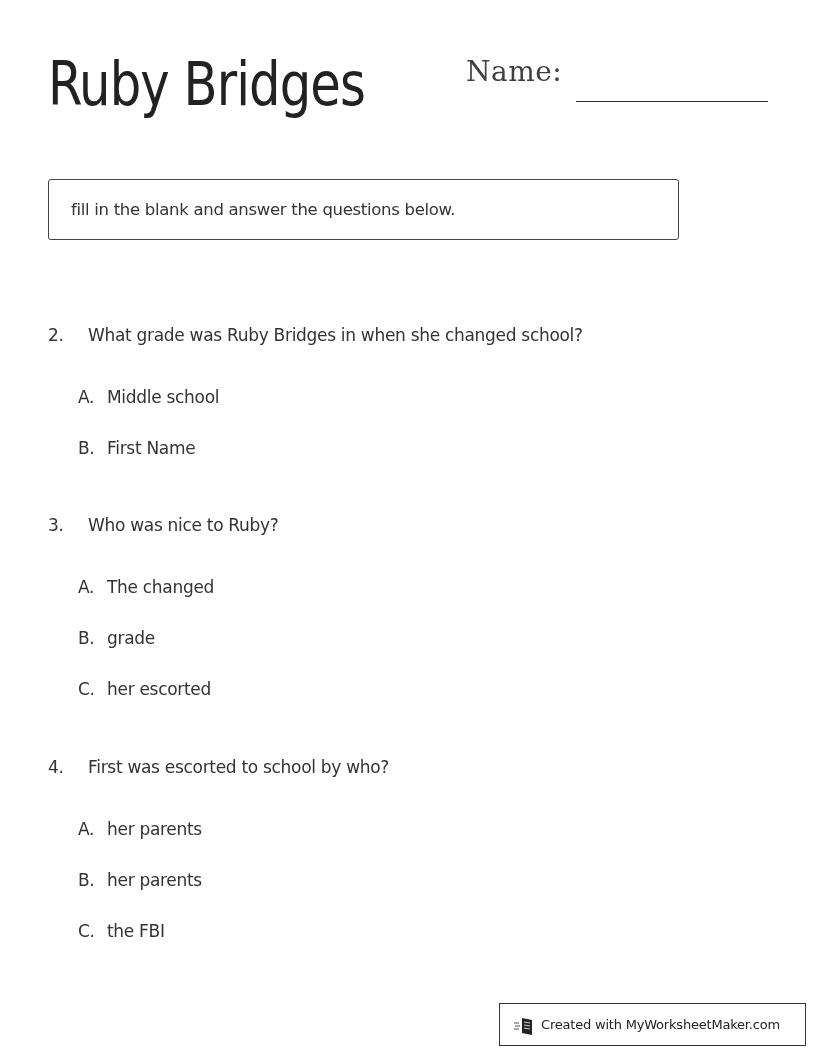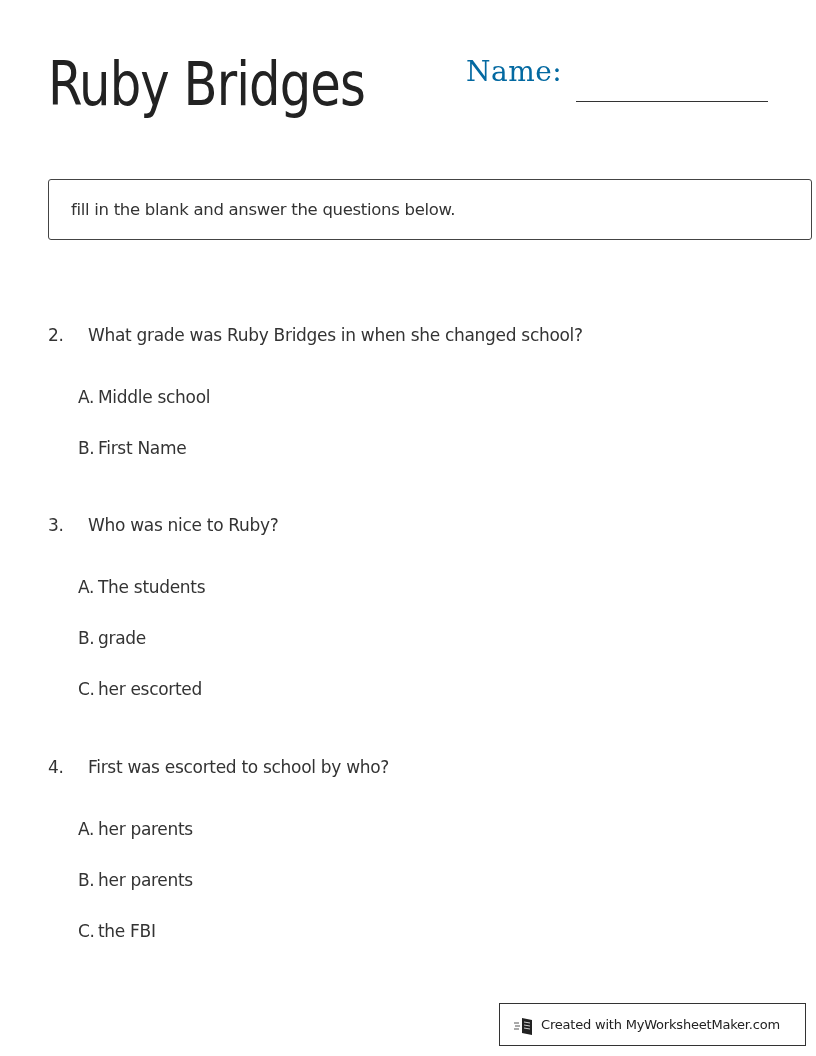--- a/index.html
+++ b/index.html
@@ -2,33 +2,33 @@
 <html><head>
 <meta charset="utf-8">
 <style>
   html, body { margin:0; padding:0; background:#ffffff; }
   body { width:816px; height:1056px; position:relative; overflow:hidden;
          font-family:"DejaVu Sans", sans-serif; color:#333333; }
   .title { position:absolute; left:48px; top:44px; font-family:"DejaVu Sans", sans-serif;
            font-size:60px; font-weight:normal; letter-spacing:-1px; color:#222;
            line-height:80px; transform:scaleX(0.92); transform-origin:left; font-stretch:condensed; }
   .name-label { position:absolute; left:466px; top:55px; font-family:"DejaVu Serif", serif;
-                font-size:28px; color:#0369a1; font-weight:normal; letter-spacing:0.5px; }
+                font-size:28px; color:#404040; font-weight:normal; letter-spacing:0.5px; }
   .name-line { position:absolute; left:576px; top:101px; width:192px; height:0;
                border-top:1.5px solid #333; }
-  .instructions { position:absolute; left:48px; top:179px; width:764px; height:61px;
+  .instructions { position:absolute; left:48px; top:179px; width:631px; height:61px;
                   border:1.5px solid #444; border-radius:3px; box-sizing:border-box; }
   .instructions span { position:absolute; left:22px; top:20px; font-size:16.5px; color:#333;
                        font-family:"DejaVu Sans", sans-serif; letter-spacing:-0.3px; }
   .q { position:absolute; left:48px; font-size:17px; color:#333; letter-spacing:-0.3px; }
   .q .num { position:absolute; left:0; }
   .q .text { position:absolute; left:40px; white-space:nowrap; }
   .opt { position:absolute; left:78px; font-size:17px; color:#333; letter-spacing:-0.3px; }
   .opt .letter { position:absolute; left:0; }
-  .opt .text { position:absolute; left:20px; white-space:nowrap; }
+  .opt .text { position:absolute; left:29px; white-space:nowrap; }
   .footer { position:absolute; left:499px; top:1003px; width:307px; height:43px;
             border:1.5px solid #333; box-sizing:border-box; display:flex; align-items:center; }
   .footer .logo { margin-left:14px; width:20px; height:20px; position:relative; }
   .footer .label { margin-left:7px; font-size:13px; color:#222; white-space:nowrap; letter-spacing:-0.2px; }
 </style>
 </head>
 <body>
 
 <div class="title">Ruby Bridges</div>
 <div class="name-label">Name:</div>
@@ -50,21 +50,21 @@
   <span class="letter">B.</span>
   <span class="text">First Name</span>
 </div>
 
 <div class="q" style="top:515px;">
   <span class="num">3.</span>
   <span class="text">Who was nice to Ruby?</span>
 </div>
 <div class="opt" style="top:577px;">
   <span class="letter">A.</span>
-  <span class="text">The students</span>
+  <span class="text">The changed</span>
 </div>
 <div class="opt" style="top:628px;">
   <span class="letter">B.</span>
   <span class="text">grade</span>
 </div>
 <div class="opt" style="top:679px;">
   <span class="letter">C.</span>
   <span class="text">her escorted</span>
 </div>
 

